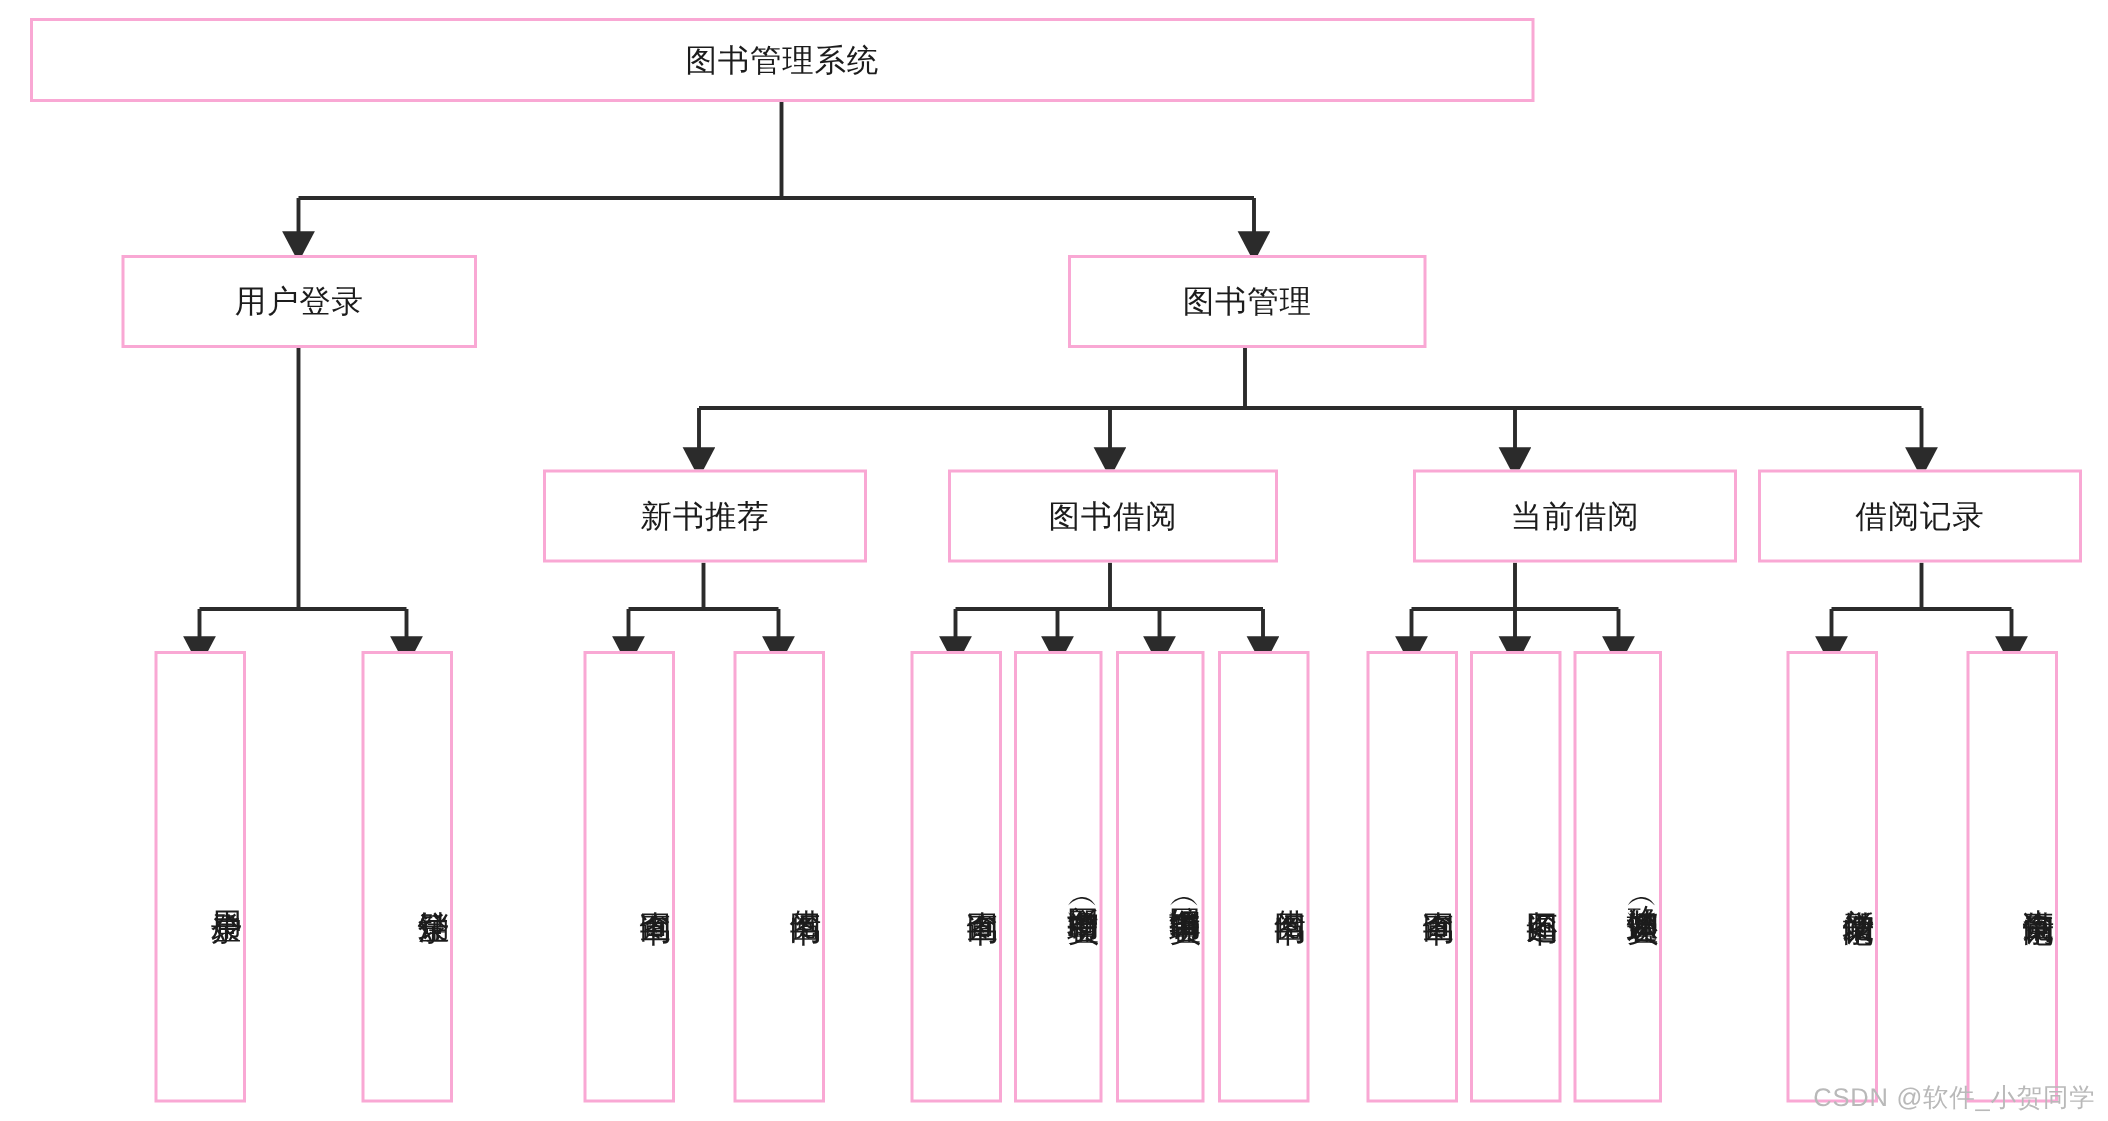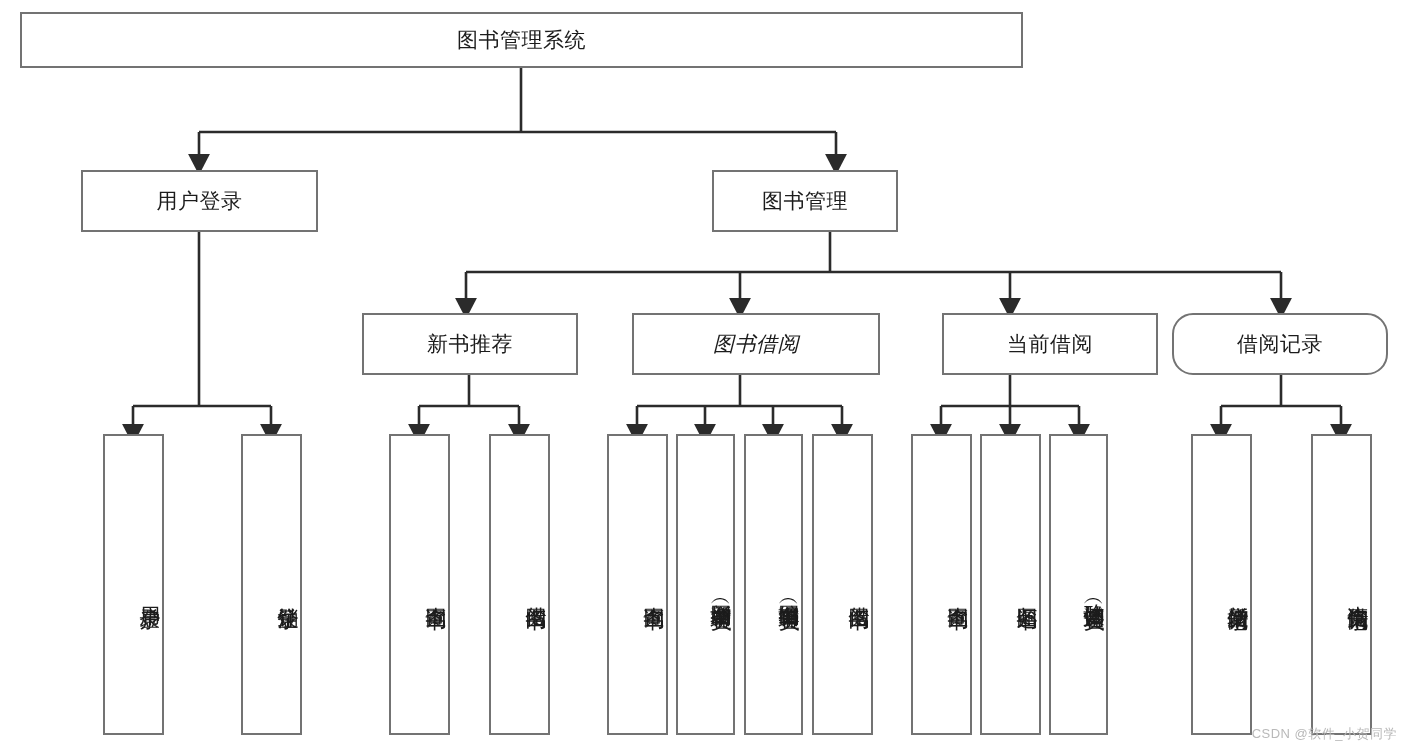--- a/index.html
+++ b/index.html
@@ -22,21 +22,21 @@
     position: absolute;
     left: 0;
     top: 0;
     width: 1405px;
     height: 747px;
     pointer-events: none;
   }
   .node {
     position: absolute;
     box-sizing: border-box;
-    border: 2px solid #737373;
+    border: 2px solid #f9a8d4;
     background: #ffffff;
     display: flex;
     align-items: center;
     justify-content: center;
     color: #1c1c1c;
     z-index: 2;
   }
   .node.horiz {
     font-size: 21px;
     letter-spacing: 0.5px;
@@ -54,21 +54,21 @@
   .node.vert .vtext {
     writing-mode: vertical-rl;
     text-orientation: upright;
     display: block;
     white-space: normal;
   }
   .watermark {
     position: absolute;
     right: 8px;
     bottom: 4px;
-    font-size: 13px;
+    font-size: 17px;
     color: #b9b9b9;
     letter-spacing: 0.5px;
     z-index: 3;
     user-select: none;
   }
 </style>
 </head>
 <body>
 
 <div id="canvas">
@@ -123,34 +123,34 @@
     </g>
   </svg>
 
   <div class="node horiz" style="left:20px; top:12px; width:1003px; height:56px;">
     <span>图书管理系统</span>
   </div>
 
   <div class="node horiz" style="left:81px; top:170px; width:237px; height:62px;">
     <span>用户登录</span>
   </div>
-  <div class="node horiz" style="left:712px; top:170px; width:186px; height:62px;">
+  <div class="node horiz" style="left:712px; top:170px; width:239px; height:62px;">
     <span>图书管理</span>
   </div>
 
   <div class="node horiz" style="left:362px; top:313px; width:216px; height:62px;font-family:Liberation Mono, monospace;">
     <span>新书推荐</span>
   </div>
-  <div class="node horiz" style="left:632px; top:313px; width:248px; height:62px;font-style:italic;">
+  <div class="node horiz" style="left:632px; top:313px; width:220px; height:62px;">
     <span>图书借阅</span>
   </div>
   <div class="node horiz" style="left:902px; top:313px; width:216px; height:62px;margin-left:40px;">
     <span>当前借阅</span>
   </div>
-  <div class="node horiz" style="left:1172px; top:313px; width:216px; height:62px;border-radius:21px;">
+  <div class="node horiz" style="left:1172px; top:313px; width:216px; height:62px;">
     <span>借阅记录</span>
   </div>
 
   <div class="node vert" style="left:103px; top:434px; width:61px; height:301px;">
     <span class="vtext">用户登录</span>
   </div>
   <div class="node vert" style="left:241px; top:434px; width:61px; height:301px;">
     <span class="vtext">注销登录</span>
   </div>
 

